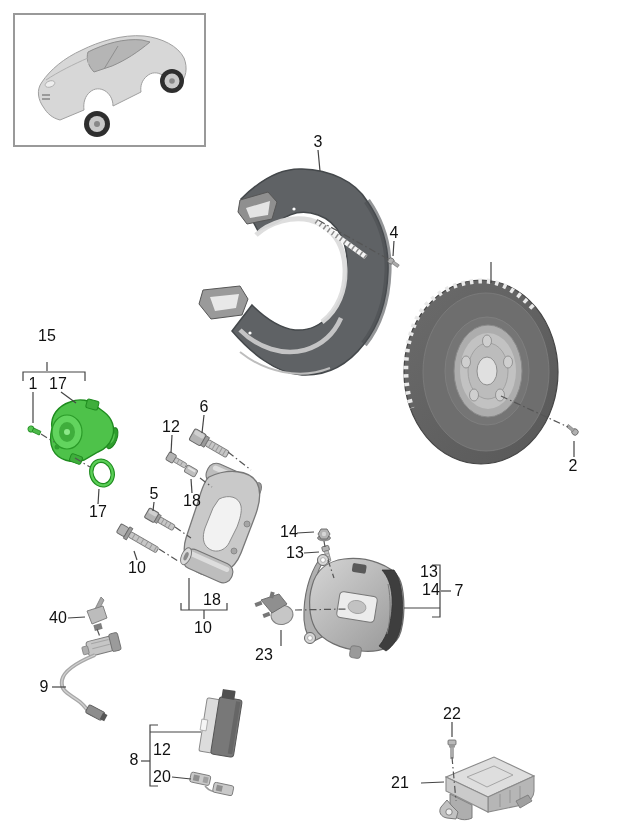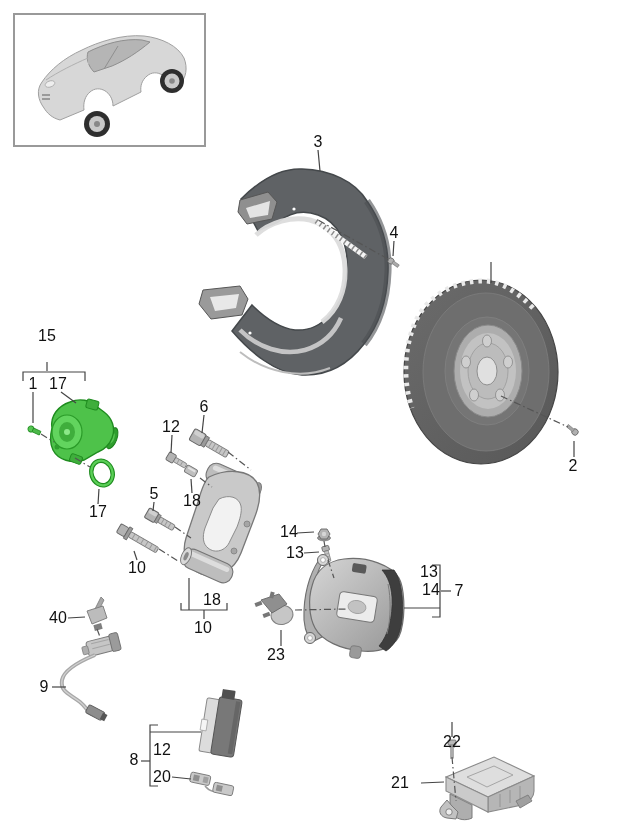--- a/index.html
+++ b/index.html
@@ -353,22 +353,22 @@
 <div class="co" style="left:192px;top:501px">18</div>
 <div class="co" style="left:154px;top:494px">5</div>
 <div class="co" style="left:137px;top:568px">10</div>
 <div class="co" style="left:212px;top:600px">18</div>
 <div class="co" style="left:203px;top:628px">10</div>
 <div class="co" style="left:289px;top:532px">14</div>
 <div class="co" style="left:295px;top:553px">13</div>
 <div class="co" style="left:429px;top:572px">13</div>
 <div class="co" style="left:431px;top:590px">14</div>
 <div class="co" style="left:459px;top:591px">7</div>
-<div class="co" style="left:276px;top:655px">23</div>
+<div class="co" style="left:264px;top:655px">23</div>
 <div class="co" style="left:58px;top:618px">40</div>
 <div class="co" style="left:44px;top:687px">9</div>
 <div class="co" style="left:134px;top:760px">8</div>
 <div class="co" style="left:162px;top:750px">12</div>
 <div class="co" style="left:162px;top:777px">20</div>
-<div class="co" style="left:452px;top:742px">22</div>
+<div class="co" style="left:452px;top:714px">22</div>
 <div class="co" style="left:400px;top:783px">21</div>
 
 </div>
 
 </body></html>

